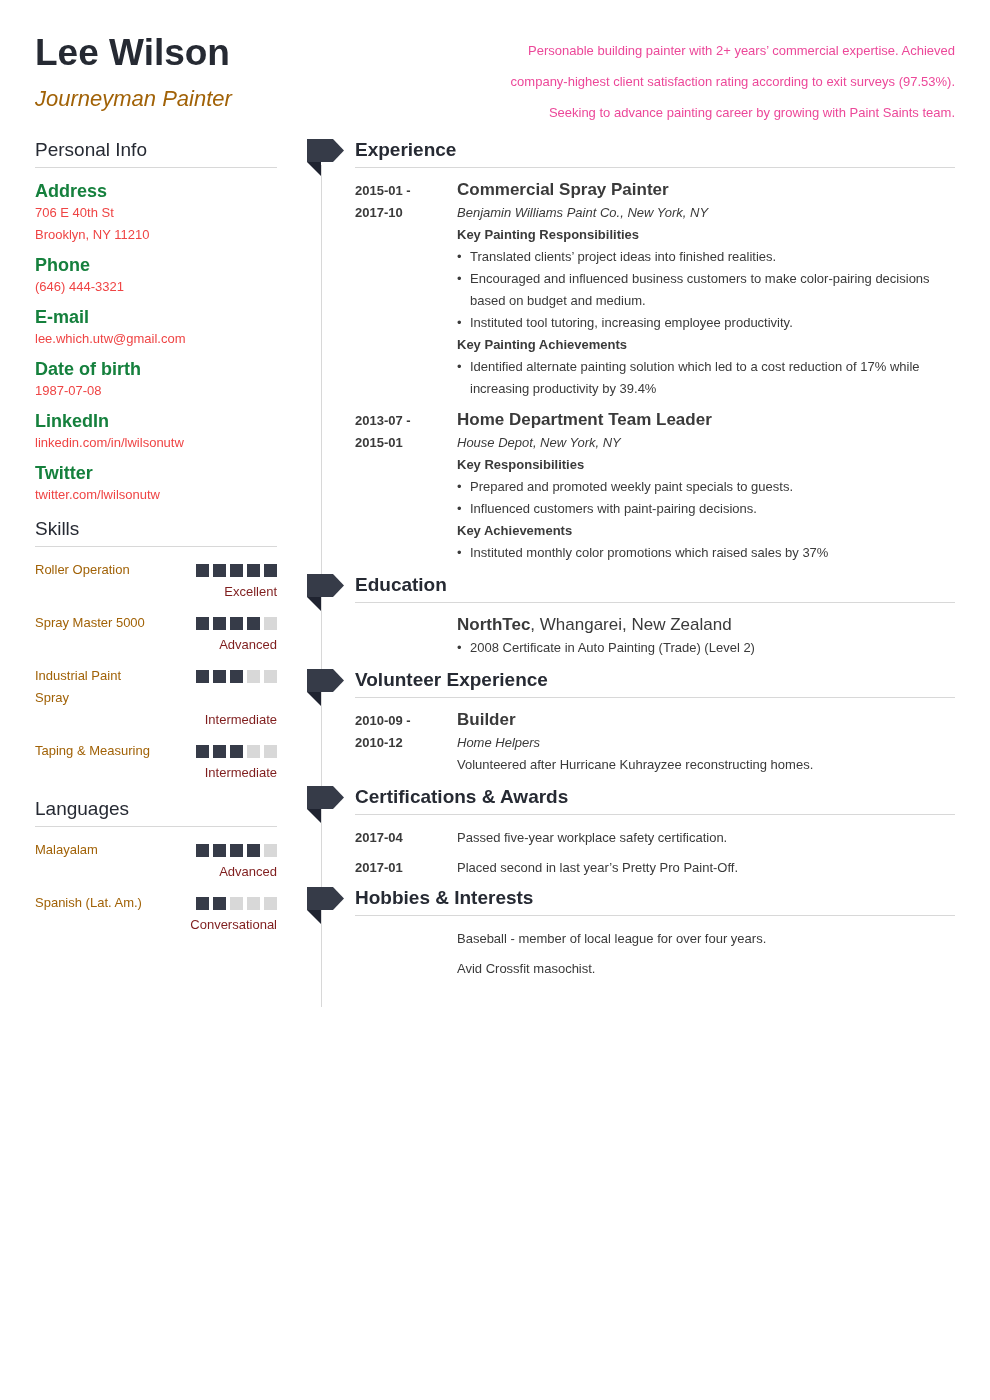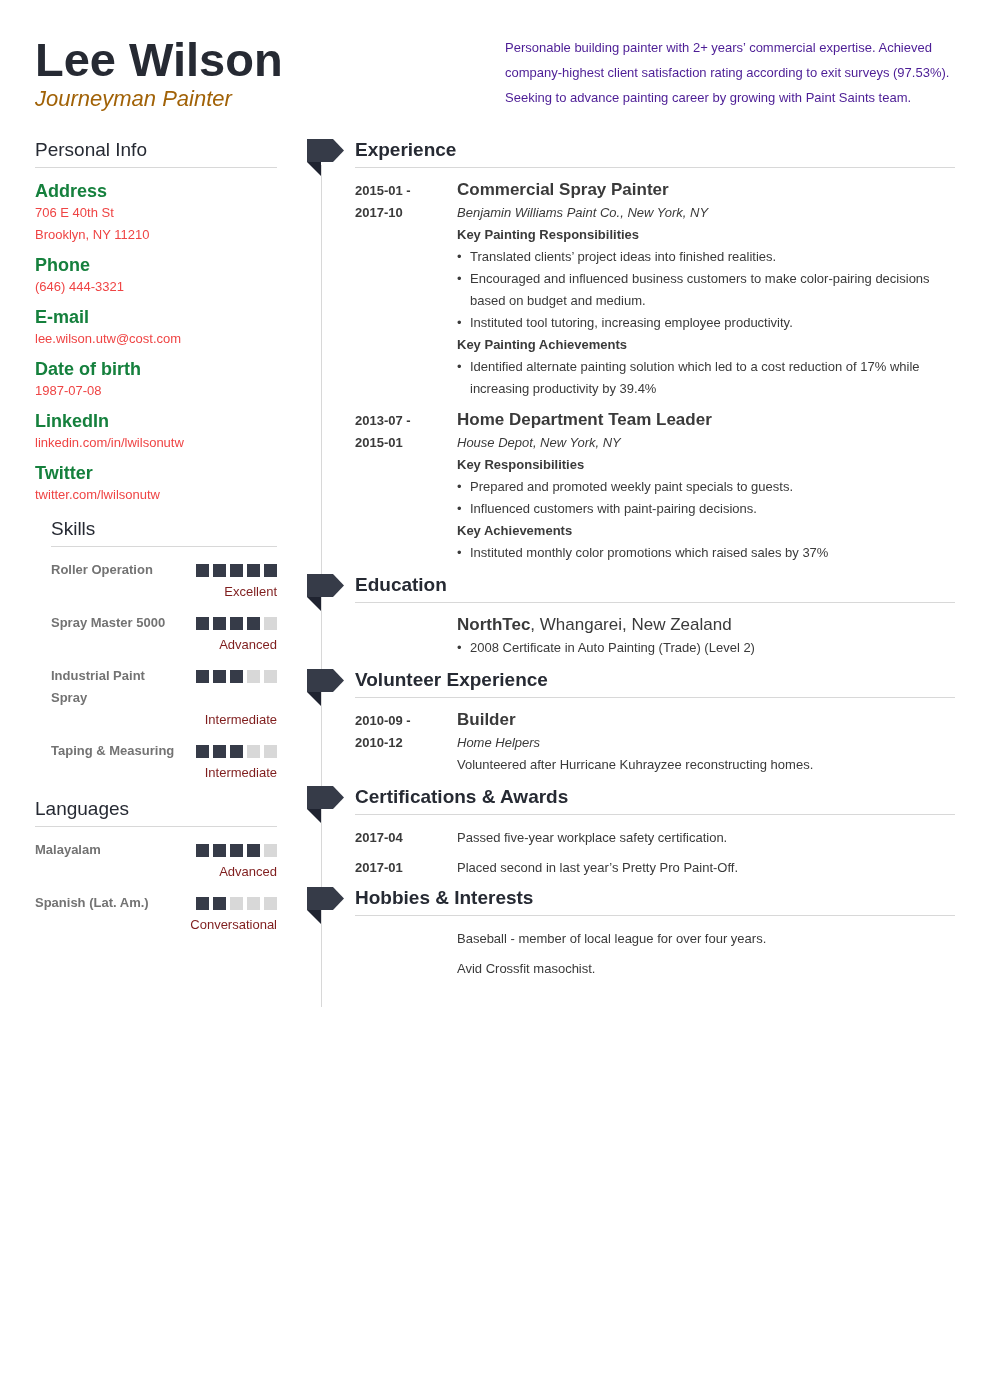--- a/index.html
+++ b/index.html
@@ -1,30 +1,30 @@
 <!DOCTYPE html>
 <html><head>
   <meta charset="utf-8">
   <style>
     * { box-sizing: border-box; margin: 0; padding: 0; }
     html, body { width: 990px; height: 1400px; background: #ffffff; }
     body { font-family: "Liberation Sans", sans-serif; color: #3a3a3a; position: relative; }
 
-    .header-name { position: absolute; left: 35px; top: 32px; font-size: 47px; font-weight: bold; color: #262a33; letter-spacing: 0px; }
+    .header-name { position: absolute; left: 35px; top: 32px; font-size: 37px; font-weight: bold; color: #262a33; letter-spacing: 0px; }
     .header-title { position: absolute; left: 35px; top: 86px; font-size: 22px; font-style: italic; color: #a16207; }
-    .summary { position: absolute; left: 505px; top: 35px; width: 450px; font-size: 13px; line-height: 25px; color: #4c1d95; }
+    .summary { position: absolute; left: 505px; top: 35px; width: 450px; font-size: 13px; line-height: 31px; color: #ec4899; text-align: right; }
 
     .left-col { position: absolute; left: 35px; top: 139px; width: 242px; }
     .sec-h { font-size: 19px; font-weight: normal; color: #262a33; padding-bottom: 6px; border-bottom: 1px solid #d8d8d8; margin-bottom: 12px; }
     .info-label { font-size: 18px; font-weight: bold; color: #15803d; line-height: 22px; }
     .info-val { font-size: 13px; color: #ef4444; line-height: 22px; }
     .info-block { margin-bottom: 8px; }
 
     .skill { position: relative; margin-bottom: 9px; font-size: 13px; line-height: 22px; }
-    .skill-name { width: 140px; color: #737373; font-weight: bold; }
+    .skill-name { width: 140px; color: #a16207; }
     .skill-dots { position: absolute; right: 0; top: 5px; display: flex; gap: 4px; }
     .dot { width: 13px; height: 13px; background: #d8d8d8; }
     .dot.on { background: #363b48; }
     .skill-level { text-align: right; color: #7f1d1d; }
 
     .timeline-line { position: absolute; left: 321px; top: 165px; width: 1px; height: 842px; background: #d8d8d8; }
 
     .right-col { position: absolute; left: 355px; top: 139px; width: 600px; }
     .rsec { position: relative; margin-bottom: 8px; }
     .rsec-h { font-size: 19px; font-weight: bold; color: #262a33; padding-bottom: 6px; border-bottom: 1px solid #d8d8d8; margin-bottom: 12px; }
@@ -57,37 +57,37 @@
       <div class="info-label">Address</div>
       <div class="info-val">706 E 40th St</div>
       <div class="info-val">Brooklyn, NY 11210</div>
     </div>
     <div class="info-block">
       <div class="info-label">Phone</div>
       <div class="info-val">(646) 444-3321</div>
     </div>
     <div class="info-block">
       <div class="info-label">E-mail</div>
-      <div class="info-val">lee.wilson.utw@cost.com</div>
+      <div class="info-val">lee.which.utw@gmail.com</div>
     </div>
     <div class="info-block">
       <div class="info-label">Date of birth</div>
       <div class="info-val">1987-07-08</div>
     </div>
     <div class="info-block">
       <div class="info-label">LinkedIn</div>
       <div class="info-val">linkedin.com/in/lwilsonutw</div>
     </div>
     <div class="info-block">
       <div class="info-label">Twitter</div>
       <div class="info-val">twitter.com/lwilsonutw</div>
     </div>
   </section>
 
-  <section style="margin-top:12px;margin-left:16px;">
+  <section style="margin-top:12px;">
     <h2 class="sec-h">Skills</h2>
     <div class="skill">
       <div class="skill-name">Roller Operation</div>
       <div class="skill-dots">
           <span class="dot on"></span>
           <span class="dot on"></span>
           <span class="dot on"></span>
           <span class="dot on"></span>
           <span class="dot on"></span>
         </div>

